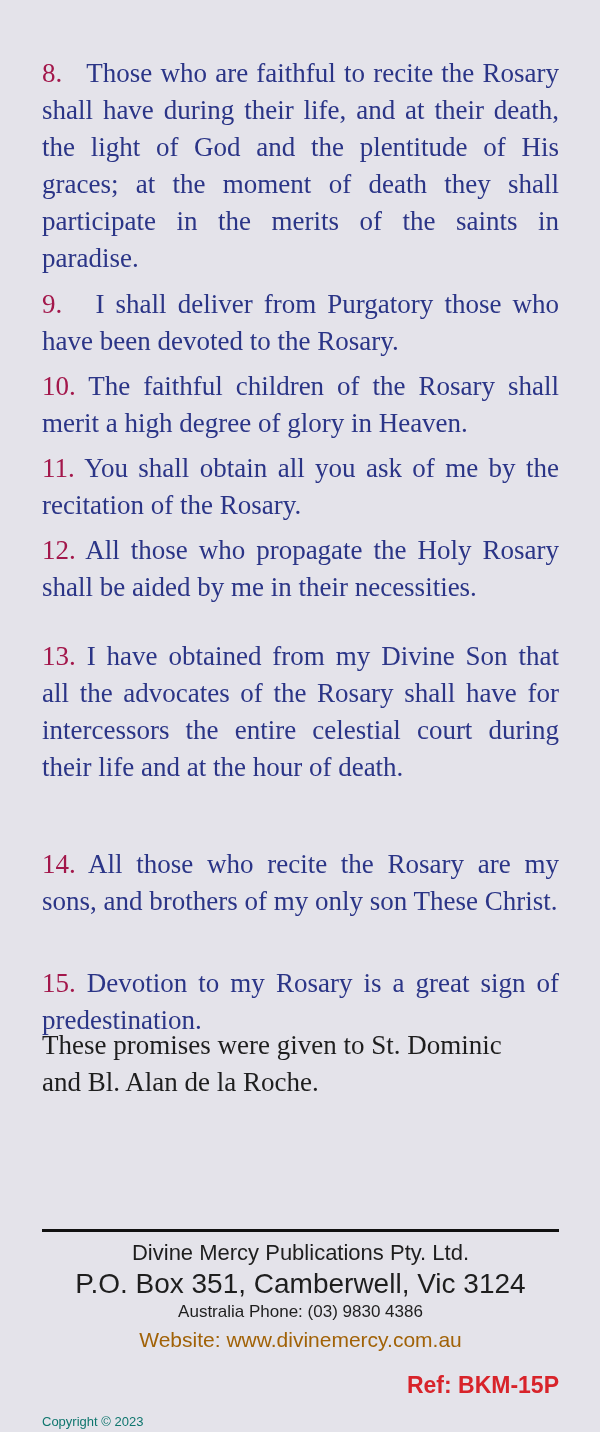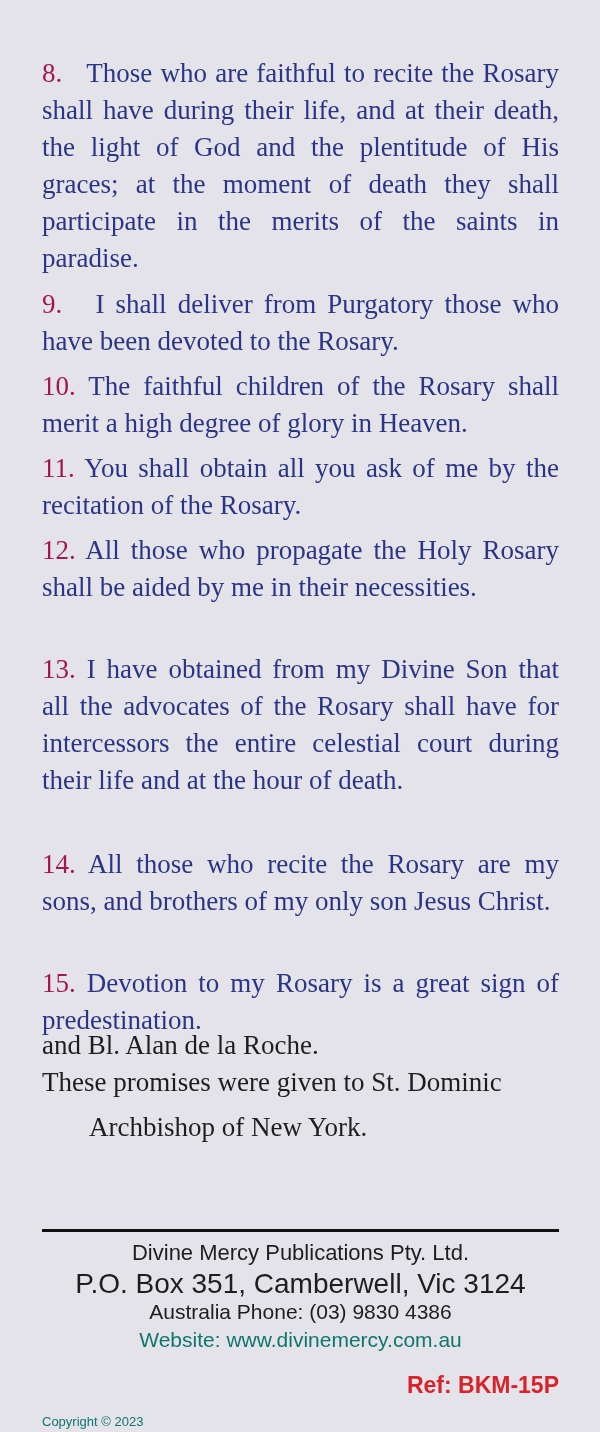--- a/index.html
+++ b/index.html
@@ -34,22 +34,22 @@
     position: absolute; left: 0; top: 1229px; width: 517px; height: 3px;
     background: #111;
   }
   .footer {
     position: absolute; left: 0; width: 517px;
     font-family: "Liberation Sans", sans-serif;
     text-align: center; color: #1e1e1e;
   }
   .pub { top: 1238px; font-size: 22px; font-weight: normal; line-height: 30px; }
   .addr { top: 1270px; font-size: 28px; line-height: 28px; }
-  .phone { top: 1298px; font-size: 21px; line-height: 28px; }
-  .web { top: 1326px; font-size: 21px; line-height: 28px; color: #0f766e; }
+  .phone { top: 1298px; font-size: 17px; line-height: 28px; }
+  .web { top: 1326px; font-size: 21px; line-height: 28px; color: #a16207; }
   .copyright {
     position: absolute; left: 0; top: 1374px;
     font-family: "Liberation Sans", sans-serif;
     font-size: 13px; line-height: 26px; color: #0f766e; margin-top: 35px;
   }
   .ref {
     position: absolute; right: 0; top: 1370px;
     font-family: "Liberation Sans", sans-serif;
     font-size: 23px; font-weight: bold; line-height: 30px; color: #d8232a;
   }
@@ -62,33 +62,32 @@
   <div class="promise" style="top:35px"><span class="num">8.</span>&nbsp;&nbsp; <span>Those who are faithful to recite the Rosary shall have during their life, and at their death, the light of God and the plentitude of His graces; at the moment of death they shall participate in the merits of the saints in paradise.</span></div>
 
   <div class="promise" style="top:266px"><span class="num">9.</span>&nbsp;&nbsp; <span>I shall deliver from Purgatory those who have been devoted to the Rosary.</span></div>
 
   <div class="promise" style="top:348px"><span class="num">10.</span> <span>The faithful children of the Rosary shall merit a high degree of glory in Heaven.</span></div>
 
   <div class="promise" style="top:430px"><span class="num">11.</span> <span>You shall obtain all you ask of me by the recitation of the Rosary.</span></div>
 
   <div class="promise" style="top:512px"><span class="num">12.</span> <span>All those who propagate the Holy Rosary shall be aided by me in their necessities.</span></div>
 
-  <div class="promise" style="top:631px"><span class="num">13.</span> <span>I have obtained from my Divine Son that all the advocates of the Rosary shall have for intercessors the entire celestial court during their life and at the hour of death.</span></div>
+  <div class="promise" style="top:618px"><span class="num">13.</span> <span>I have obtained from my Divine Son that all the advocates of the Rosary shall have for intercessors the entire celestial court during their life and at the hour of death.</span></div>
 
-  <div class="promise" style="top:826px"><span class="num">14.</span> <span>All those who recite the Rosary are my sons, and brothers of my only son Jesus Christ.</span></div>
+  <div class="promise" style="top:826px"><span class="num">14.</span> <span>All those who recite the Rosary are my sons, and brothers of my only son These Christ.</span></div>
 
   <div class="promise" style="top:945px"><span class="num">15.</span> <span>Devotion to my Rosary is a great sign of predestination.</span></div>
 
   <div class="note" style="top:1027px">
+    <div>These promises were given to St. Dominic</div>
     <div>and Bl. Alan de la Roche.</div>
-    <div>These promises were given to St. Dominic</div>
   </div>
 
   <div class="note" style="top:1109px">
-    <div class="indent">Archbishop of New York.</div>
   </div>
 
   <div class="rule"></div>
 
   <div class="footer pub">Divine Mercy Publications Pty. Ltd.</div>
   <div class="footer addr">P.O. Box 351, Camberwell, Vic 3124</div>
   <div class="footer phone">Australia  Phone: (03) 9830 4386</div>
   <div class="footer web">Website: www.divinemercy.com.au</div>
 
   <div class="copyright">Copyright © 2023</div>

